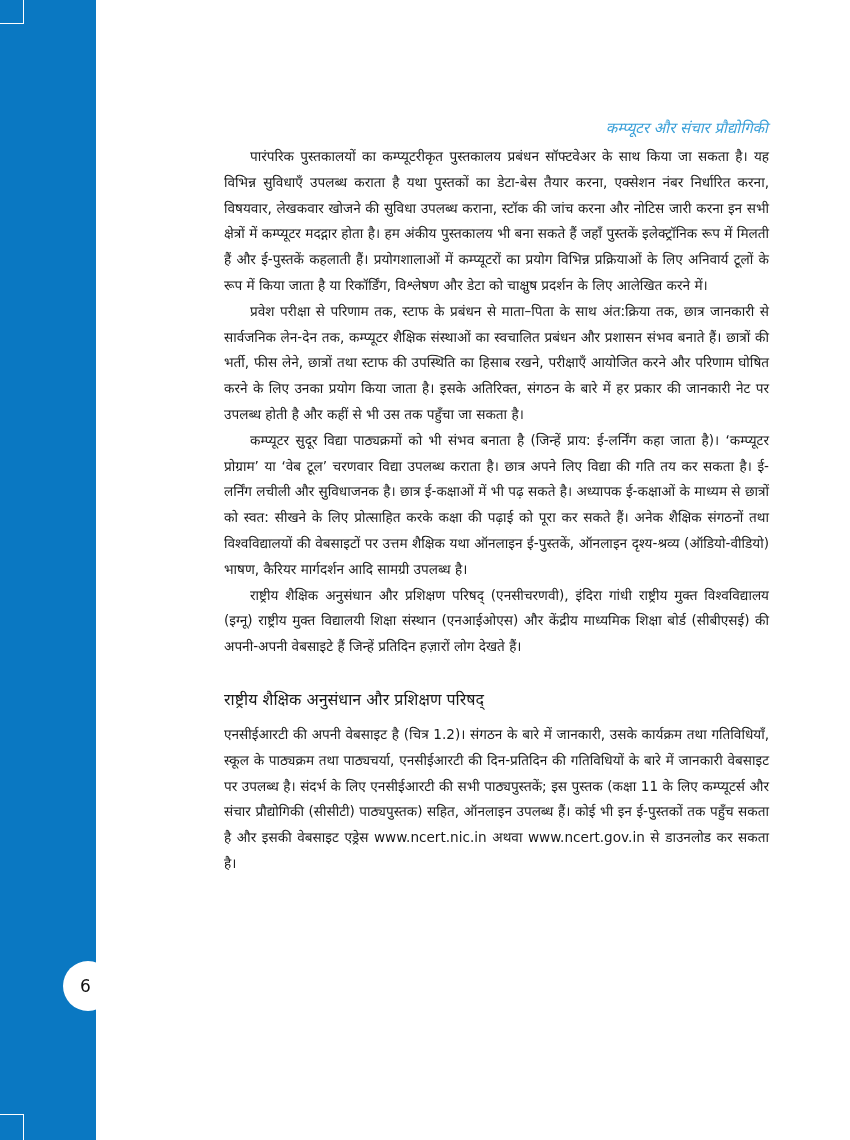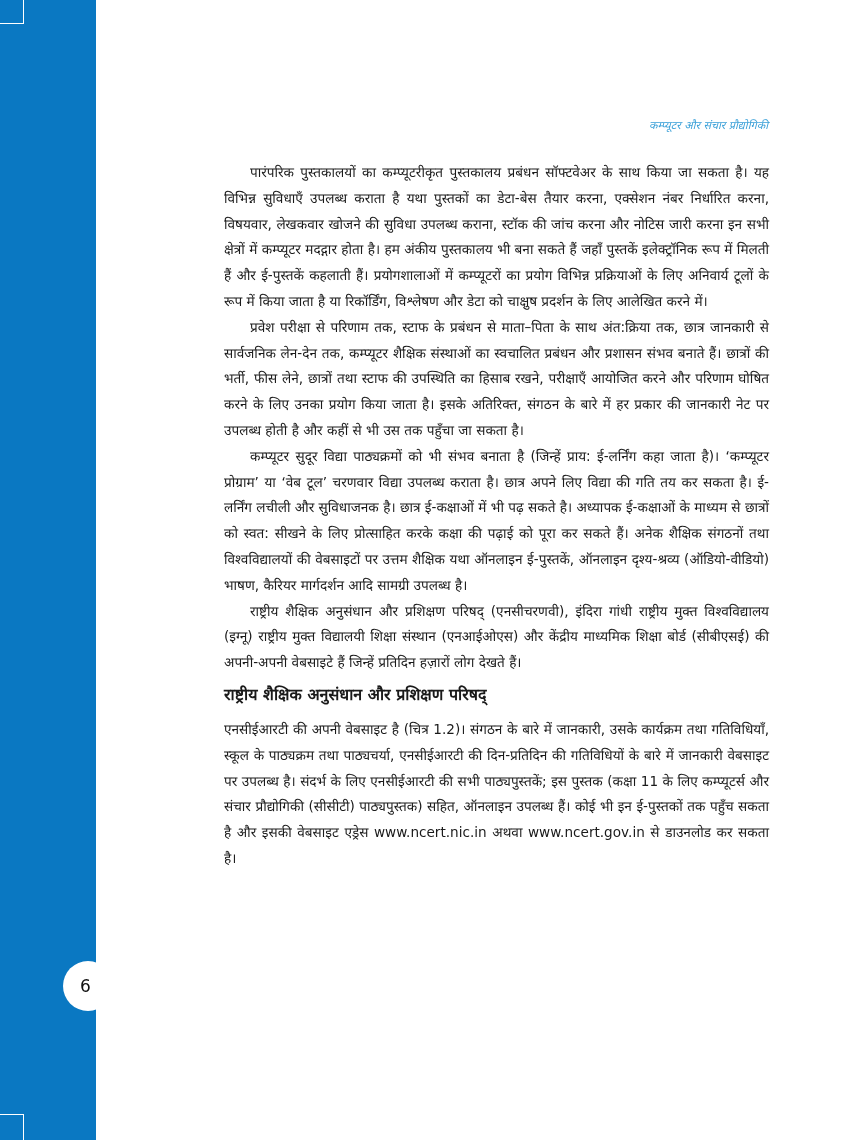--- a/index.html
+++ b/index.html
@@ -26,32 +26,32 @@
   .page-num {
     position: absolute; left: 63px; top: 961px; width: 50px; height: 50px;
     border-radius: 50%; background: #ffffff;
     display: flex; align-items: center; justify-content: flex-start;
     padding-left: 17px; box-sizing: border-box;
     font-family: "DejaVu Sans", sans-serif; font-size: 17px; color: #111;
   }
   .running-head {
     position: absolute; right: 82px; top: 117px;
     font-family: "DejaVu Sans", sans-serif; font-style: italic;
-    font-size: 11px; color: #3aa0d8;
+    font-size: 15px; color: #3aa0d8;
   }
   .content {
-    position: absolute; left: 224px; top: 160px; width: 545px;
+    position: absolute; left: 224px; top: 144px; width: 545px;
     font-family: "DejaVu Sans", sans-serif;
     font-size: 13.6px; line-height: 25.8px; text-align: justify;
   }
   .content p { margin: 0; text-indent: 26px; }
   .content p.noindent { text-indent: 0; margin-top: 10px; }
   .content h2 {
-    font-family: "DejaVu Sans", sans-serif; font-weight: bold;
-    font-size: 16px; margin: 7px 0 8px 0; line-height: 24px;
+    font-family: "DejaVu Sans", sans-serif; font-weight: normal;
+    font-size: 16px; margin: 28px 0 8px 0; line-height: 24px;
   }
 </style>
 </head>
 <body>
 
 <div class="sidebar">
   <div class="corner-tl"></div>
   <div class="corner-bl"></div>
 </div>
 <div class="page-num">6</div>

